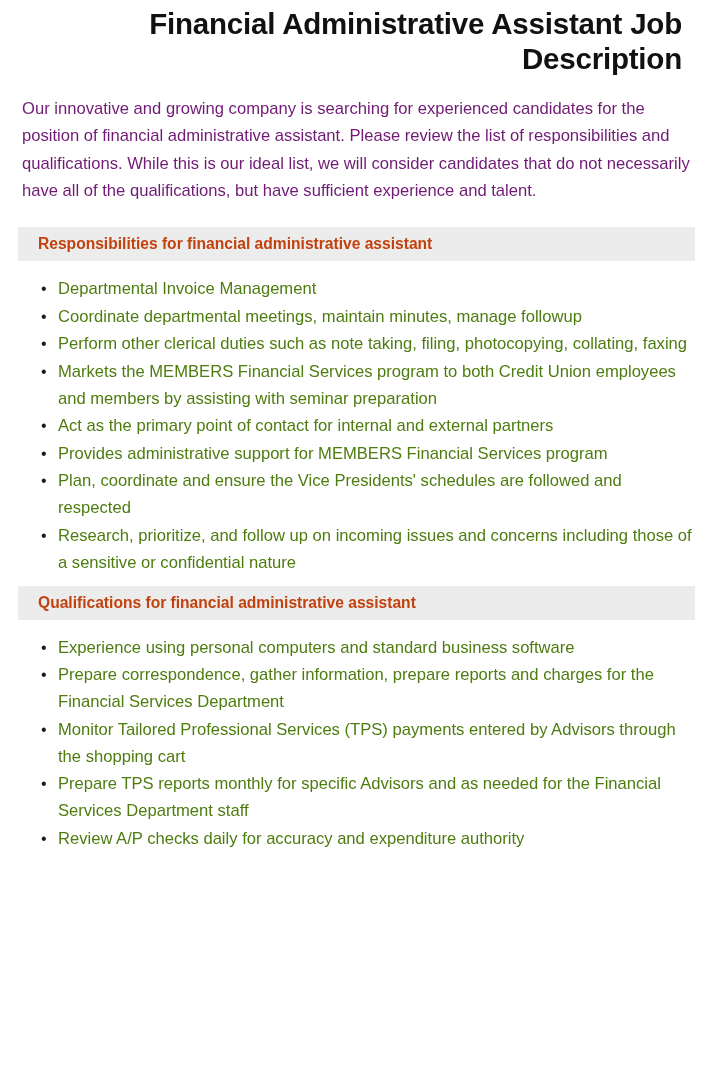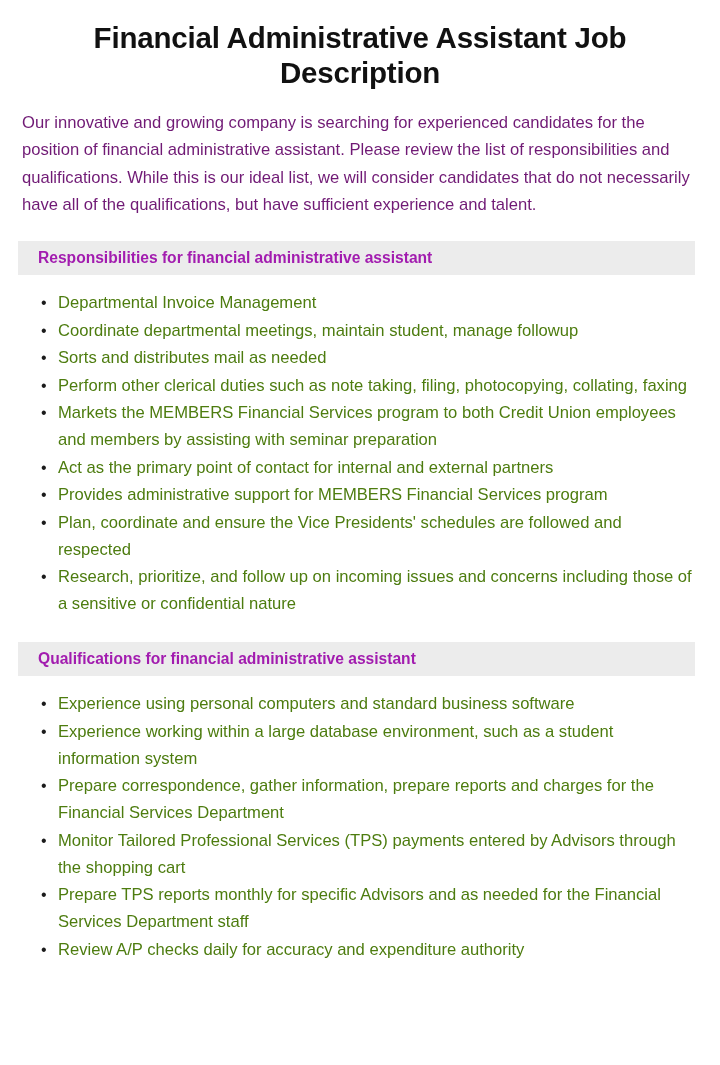--- a/index.html
+++ b/index.html
@@ -19,42 +19,42 @@
   .page {
     width: 720px;
     height: 1065px;
     position: relative;
     padding: 0;
   }
   .doc-title {
     font-size: 29.5px;
     font-weight: bold;
     line-height: 35px;
-    text-align: center;
+    text-align: right;
     color: #111111;
-    margin: 20px 38px 0 38px;
+    margin: 6px 38px 0 38px;
     letter-spacing: -0.2px;
   }
   .intro {
     margin: 19px 22px 0 22px;
     font-size: 16.6px;
     line-height: 27.3px;
     color: #701a75;
     text-align: left;
   }
   .section {
     margin-top: 22px;
   }
   .section-header {
     background: #ececec;
     margin: 0 25px 0 18px;
     padding: 7px 0 8px 20px;
     font-size: 15.6px;
     font-weight: bold;
-    color: #a21caf;
+    color: #c2410c;
     line-height: 19px;
   }
   .section-list {
     list-style: none;
     margin: 14px 0 0 0;
     padding: 0 25px 0 0;
   }
   .section-list li {
     position: relative;
     font-size: 16.6px;
@@ -66,51 +66,49 @@
   .section-list li::before {
     content: "\2022";
     position: absolute;
     left: 41px;
     top: 0;
     font-size: 16px;
     line-height: 27px;
     color: #1b1b1b;
   }
   #sec-responsibilities { margin-top: 23px; }
-  #sec-qualifications { margin-top: 25px; }
+  #sec-qualifications { margin-top: 10px; }
 </style>
 </head>
 <body>
 
 <div class="page">
 
   <h1 class="doc-title">Financial Administrative Assistant Job Description</h1>
 
   <p class="intro">Our innovative and growing company is searching for experienced candidates for the position of financial administrative assistant. Please review the list of responsibilities and qualifications. While this is our ideal list, we will consider candidates that do not necessarily have all of the qualifications, but have sufficient experience and talent.</p>
 
   <section class="section" id="sec-responsibilities">
     <div class="section-header">Responsibilities for financial administrative assistant</div>
     <ul class="section-list">
       <li>Departmental Invoice Management</li>
-      <li>Coordinate departmental meetings, maintain student, manage followup</li>
-      <li>Sorts and distributes mail as needed</li>
+      <li>Coordinate departmental meetings, maintain minutes, manage followup</li>
       <li>Perform other clerical duties such as note taking, filing, photocopying, collating, faxing</li>
       <li>Markets the MEMBERS Financial Services program to both Credit Union employees and members by assisting with seminar preparation</li>
       <li>Act as the primary point of contact for internal and external partners</li>
       <li>Provides administrative support for MEMBERS Financial Services program</li>
       <li>Plan, coordinate and ensure the Vice Presidents' schedules are followed and respected</li>
       <li>Research, prioritize, and follow up on incoming issues and concerns including those of a sensitive or confidential nature</li>
     </ul>
   </section>
 
   <section class="section" id="sec-qualifications">
     <div class="section-header">Qualifications for financial administrative assistant</div>
     <ul class="section-list">
       <li>Experience using personal computers and standard business software</li>
-      <li>Experience working within a large database environment, such as a student information system</li>
       <li>Prepare correspondence, gather information, prepare reports and charges for the Financial Services Department</li>
       <li>Monitor Tailored Professional Services (TPS) payments entered by Advisors through the shopping cart</li>
       <li>Prepare TPS reports monthly for specific Advisors and as needed for the Financial Services Department staff</li>
       <li>Review A/P checks daily for accuracy and expenditure authority</li>
     </ul>
   </section>
 
 </div>
 
 </body></html>

